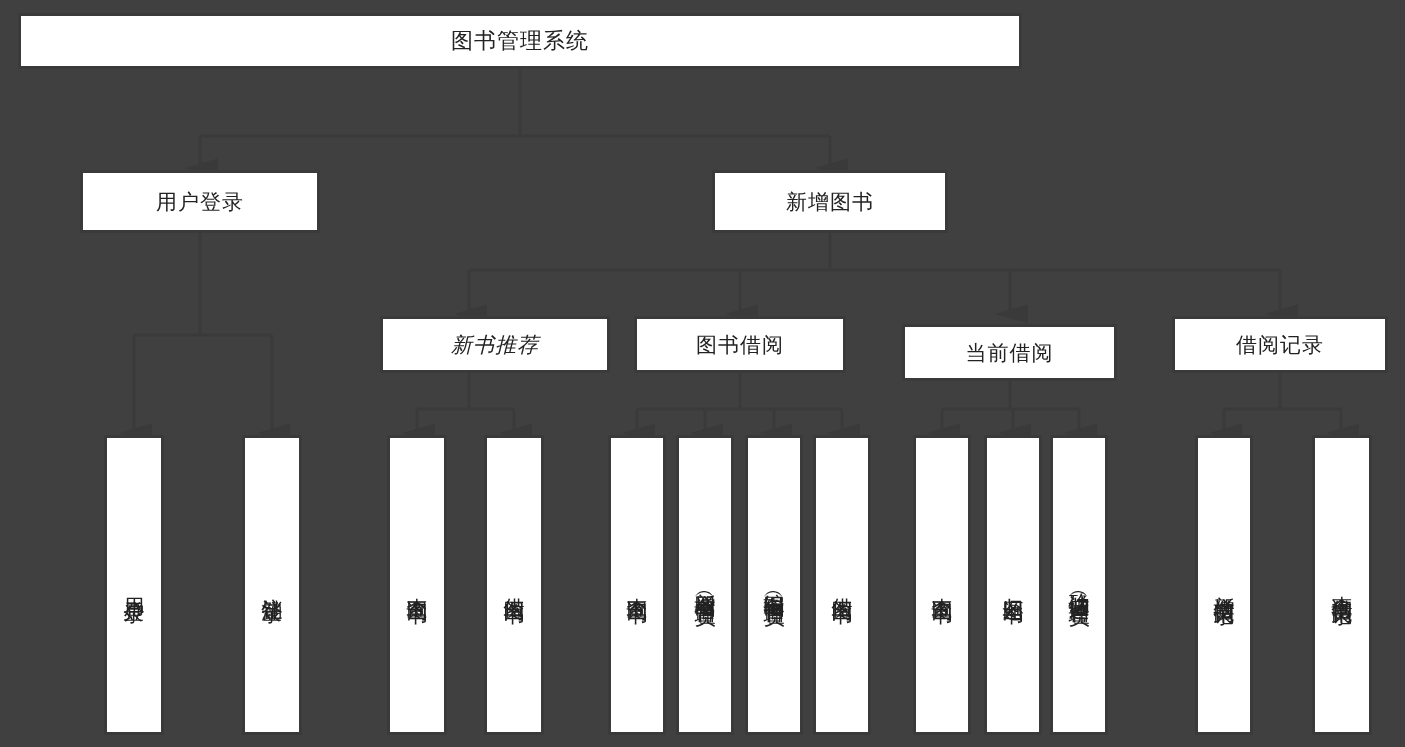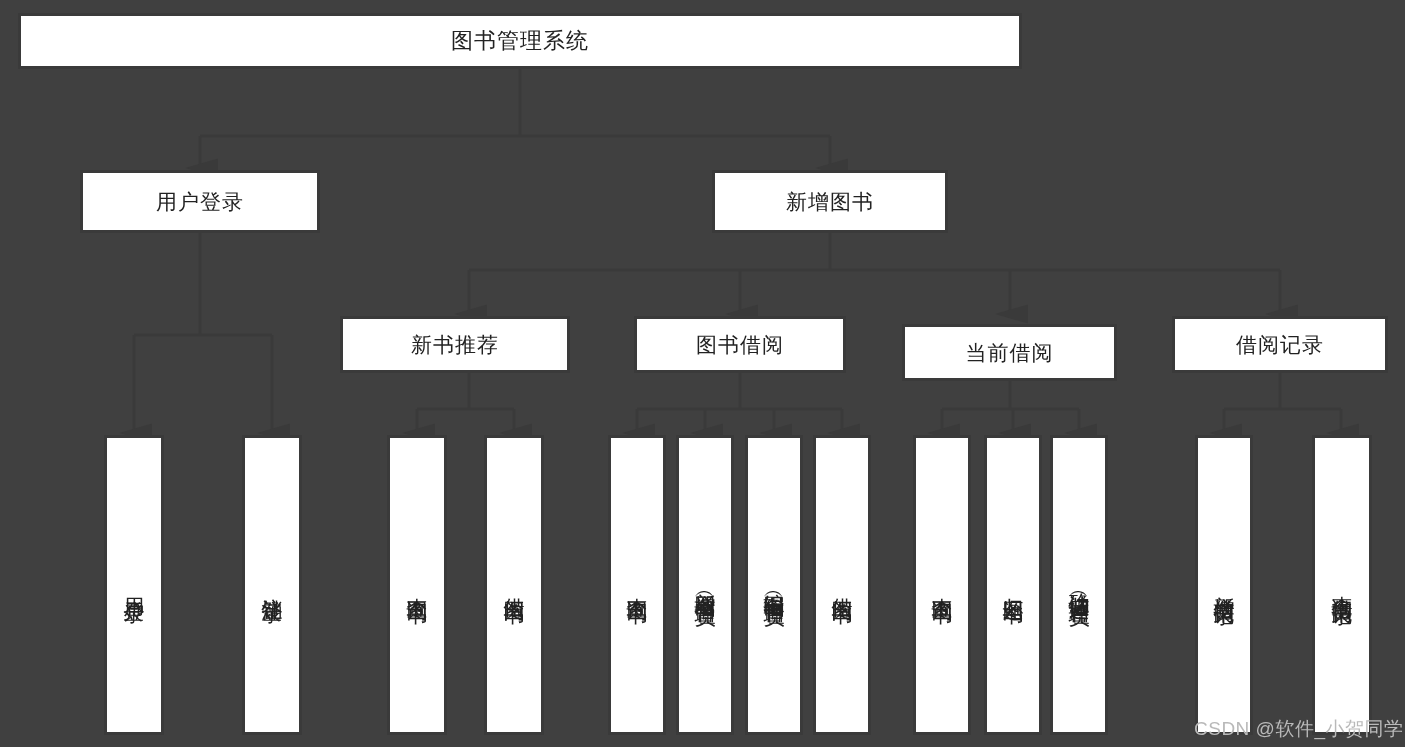--- a/index.html
+++ b/index.html
@@ -114,21 +114,21 @@
   <div id="nodes-layer">
       <div class="node horiz root" style="left: 18px; top: 13px; width: 1004px; height: 56px;">
         <span class="label">图书管理系统</span>
       </div>
       <div class="node horiz" style="left: 80px; top: 170px; width: 240px; height: 63px;">
         <span class="label">用户登录</span>
       </div>
       <div class="node horiz" style="left: 712px; top: 170px; width: 236px; height: 63px;">
         <span class="label">新增图书</span>
       </div>
-      <div class="node horiz" style="left: 340px; top: 316px; width: 230px; height: 57px;">
+      <div class="node horiz" style="left: 380px; top: 316px; width: 230px; height: 57px; font-style: italic;">
         <span class="label">新书推荐</span>
       </div>
       <div class="node horiz" style="left: 634px; top: 316px; width: 212px; height: 57px;">
         <span class="label">图书借阅</span>
       </div>
       <div class="node horiz" style="left: 902px; top: 324px; width: 215px; height: 57px;">
         <span class="label">当前借阅</span>
       </div>
       <div class="node horiz" style="left: 1172px; top: 316px; width: 216px; height: 57px; text-align: center;">
         <span class="label">借阅记录</span>
@@ -167,15 +167,14 @@
         <span class="label">确认归还（管理员）</span>
       </div>
       <div class="node vert" style="left: 1195px; top: 435px; width: 58px; height: 300px;">
         <span class="label">新增借阅记录</span>
       </div>
       <div class="node vert" style="left: 1312px; top: 435px; width: 60px; height: 300px;">
         <span class="label">查询借阅记录</span>
       </div>
     </div>
 
-  <div class="watermark" style="left: 1194px; top: 716px;">CSDN @软件_小贺同学</div>
 
 </div>
 
 </body></html>

